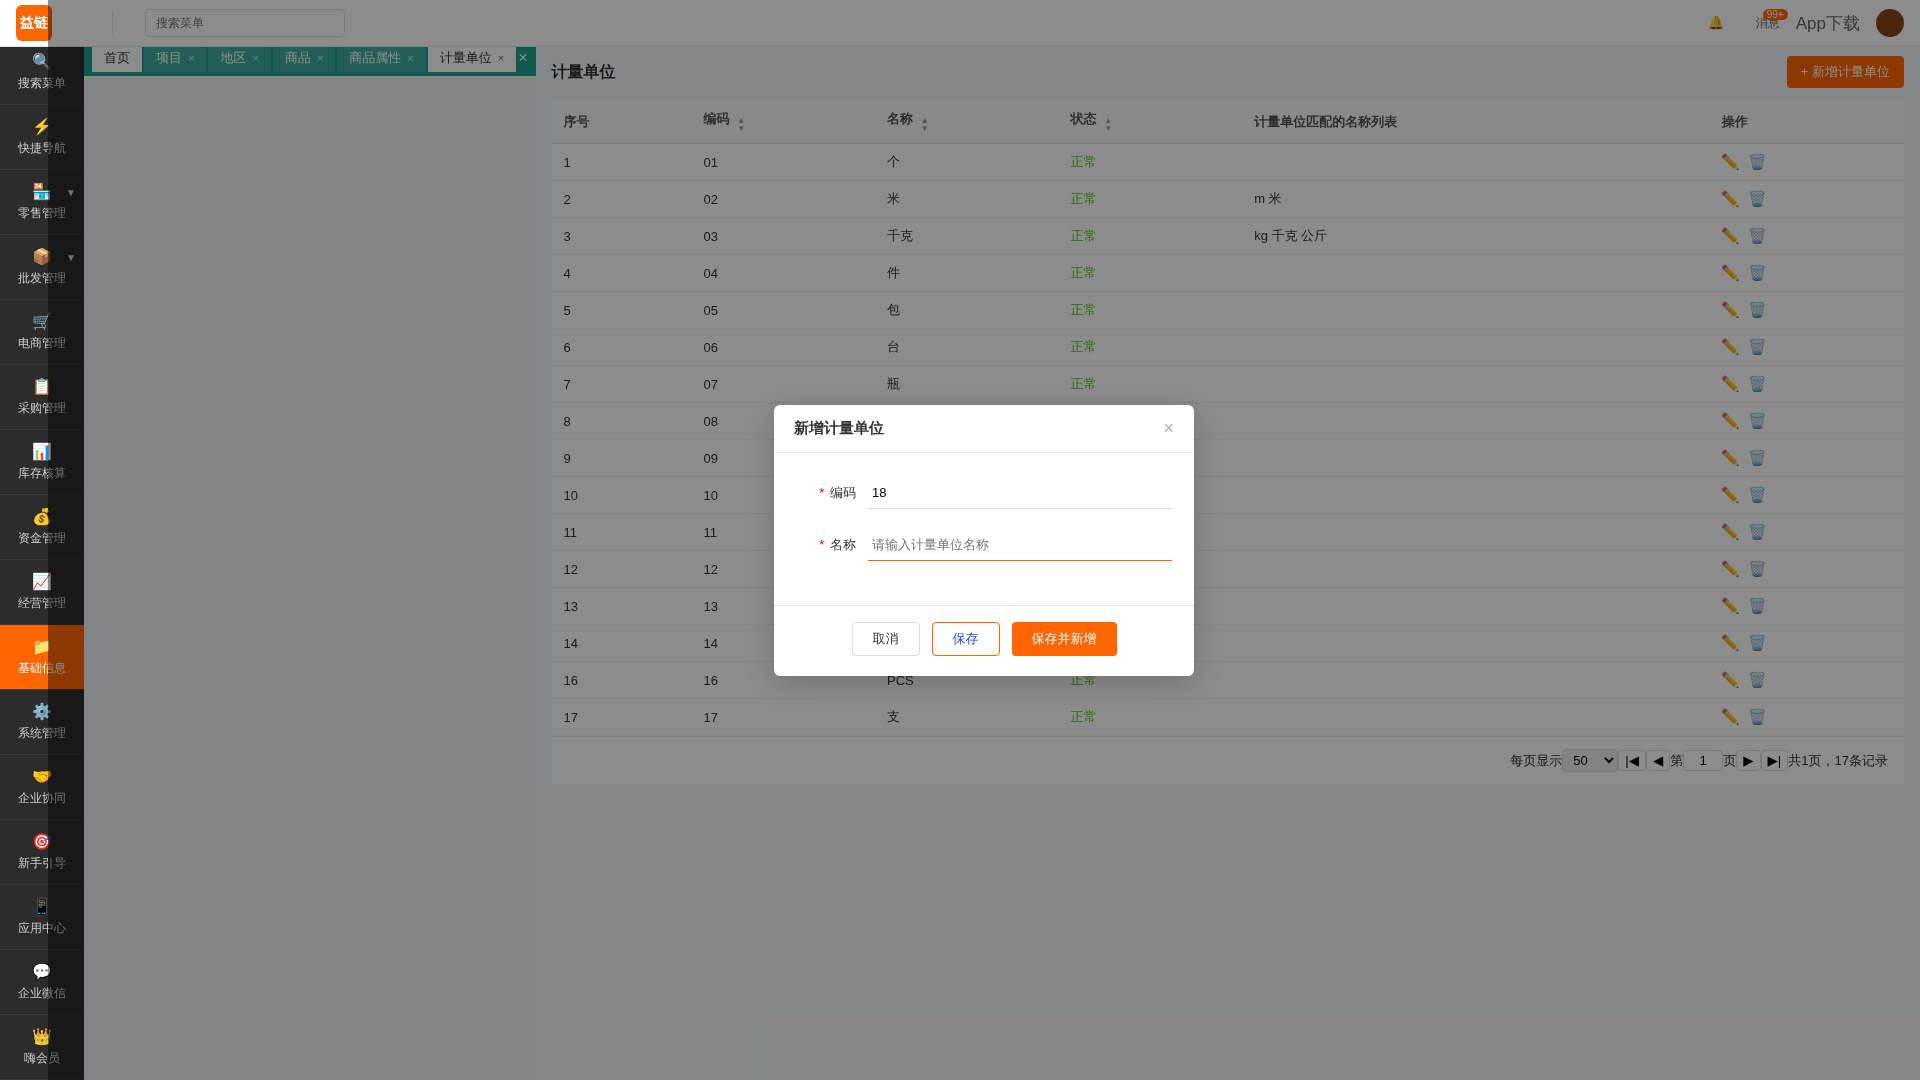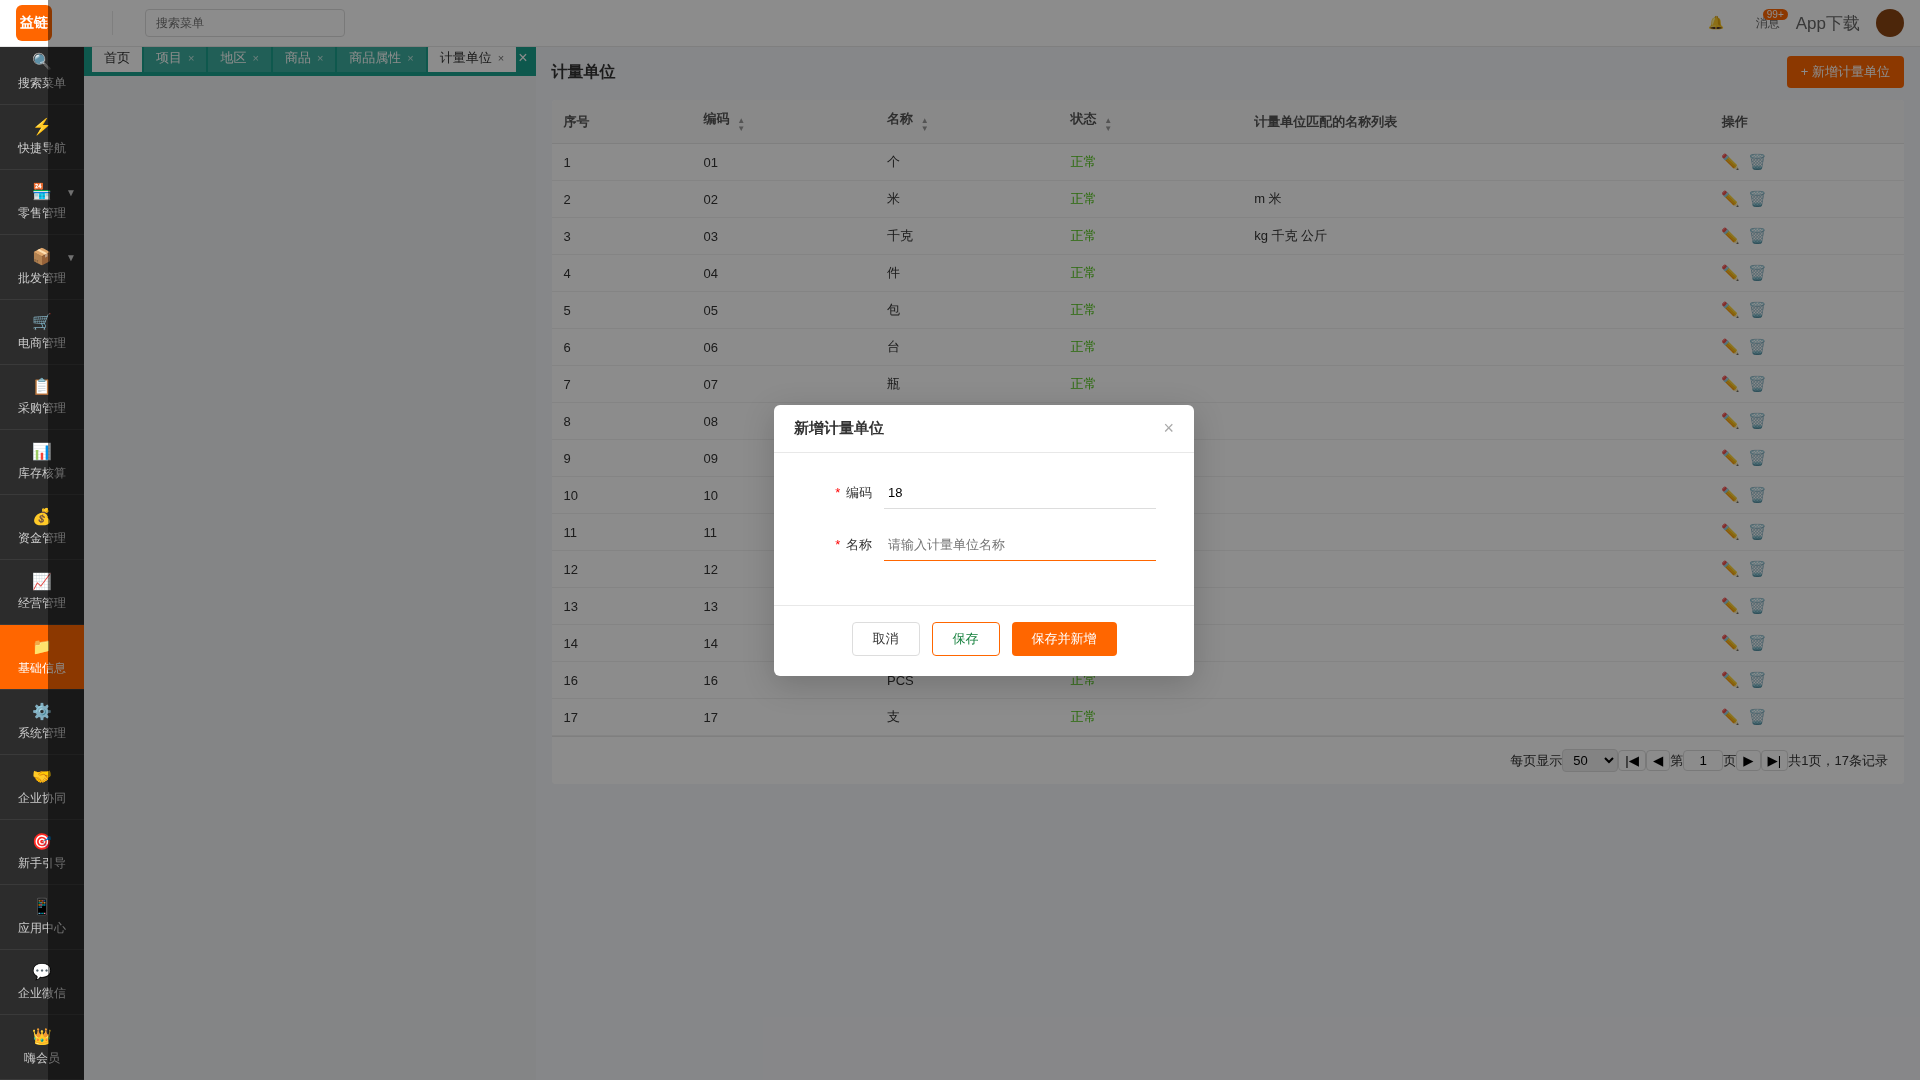--- a/index.html
+++ b/index.html
@@ -57,29 +57,29 @@
     .page-input { width: 40px; border: 1px solid #ddd; border-radius: 4px; text-align: center; padding: 2px; }
 
     
     .overlay { position: fixed; top: 0; left: 0; right: 0; bottom: 0; background: rgba(0,0,0,0.45); z-index: 200; display: flex; align-items: center; justify-content: center; margin-left: 48px; }
 
     
     .modal { background: #fff; border-radius: 6px; width: 420px; box-shadow: 0 8px 32px rgba(0,0,0,0.18); }
     .modal-header { display: flex; justify-content: space-between; align-items: center; padding: 14px 20px; border-bottom: 1px solid #e8e8e8; }
     .modal-title { font-size: 15px; font-weight: bold; color: #333; }
     .modal-close { cursor: pointer; color: #aaa; font-size: 18px; line-height: 1; }
-    .modal-body { padding: 24px 38px; }
+    .modal-body { padding: 24px 22px; }
     .form-row { display: flex; align-items: center; margin-bottom: 20px; }
     .form-label { width: 60px; text-align: right; margin-right: 12px; font-size: 13px; color: #333; }
     .required-star { color: #f00; margin-right: 2px; }
     .form-input { flex: 1; height: 32px; border: none; border-bottom: 1px solid #ddd; outline: none; font-size: 13px; padding: 0 4px; }
     .form-input.active { border-bottom: 1px solid #f60; }
     .modal-footer { display: flex; justify-content: center; gap: 12px; padding: 16px 20px 20px; border-top: 1px solid #e8e8e8; }
     .btn-cancel { padding: 7px 20px; border: 1px solid #ddd; border-radius: 4px; background: #fff; cursor: pointer; font-size: 13px; color: #333; }
-    .btn-save { padding: 7px 20px; border: 1px solid #f60; border-radius: 4px; background: #fff; cursor: pointer; font-size: 13px; color: #15803d; }
+    .btn-save { padding: 7px 20px; border: 1px solid #f60; border-radius: 4px; background: #fff; cursor: pointer; font-size: 13px; color: #1d4ed8; }
     .btn-save-new { padding: 7px 20px; border: none; border-radius: 4px; background: #f60; cursor: pointer; font-size: 13px; color: #fff; }
 
     .col-sort { display: inline-flex; flex-direction: column; margin-left: 4px; }
     .col-sort span { font-size: 8px; line-height: 1; color: #999; }
   </style>
 </head>
 <body>
 
 <div class="top-bar">
   <div class="logo-area">

